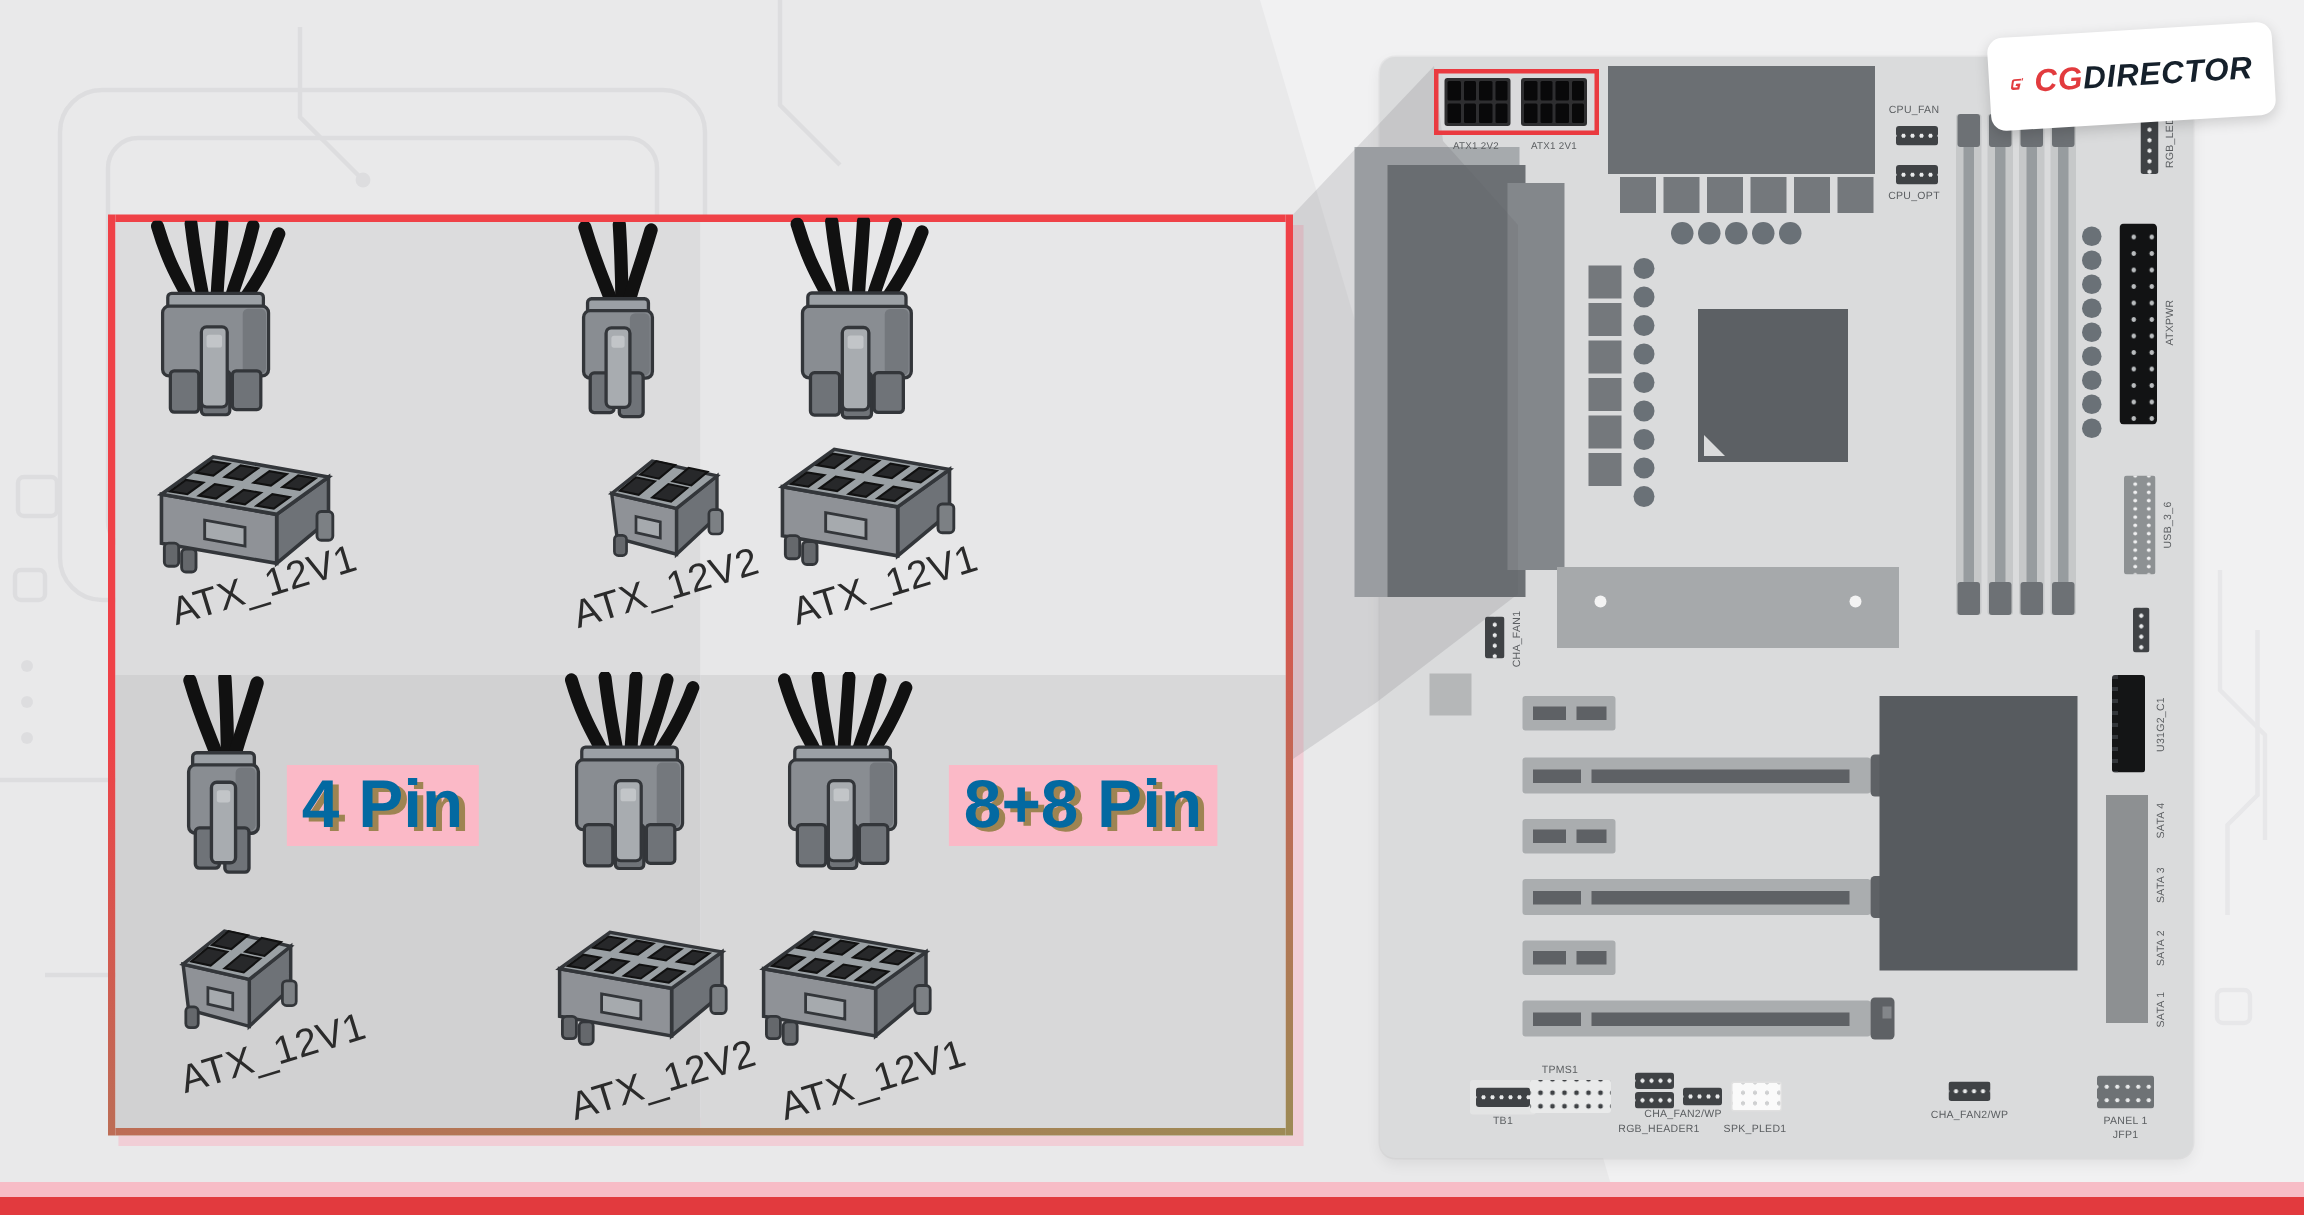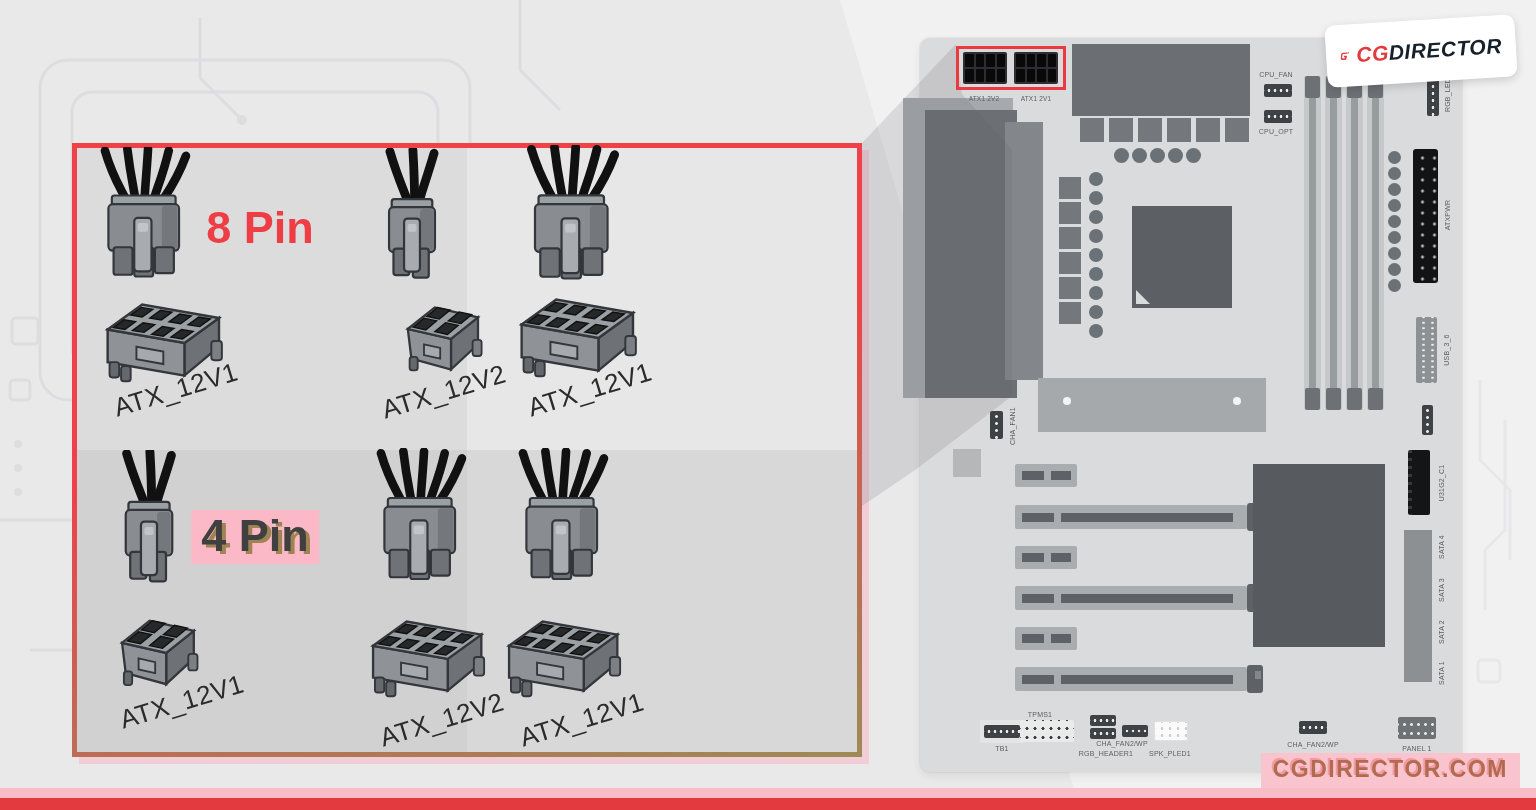--- a/index.html
+++ b/index.html
@@ -6,21 +6,21 @@
   .stage{position:relative;width:1536px;height:810px;overflow:hidden;background:#e9e9ea;
          font-family:"Liberation Sans",sans-serif;}
   .a{position:absolute;}
   .hc{transform:translate(-50%,-50%);white-space:nowrap;}
   .vc{transform:translate(-50%,-50%) rotate(-90deg);white-space:nowrap;}
   .rot{transform:translate(-50%,-50%) rotate(-17deg);white-space:nowrap;}
 
   
   .title{font-size:54px;font-weight:bold;letter-spacing:1px;color:#f2434a;}
   .pin{font-size:45px;font-weight:bold;color:#ee3d44;}
-  .pin.dim{color:#404040;text-shadow:4px 3px 0 #9e8452;}
+  .pin.dim{color:#0369a1;text-shadow:4px 3px 0 #9e8452;}
   .hl{background:#fbb9c7;padding:0 10px 2px 10px;display:inline-block;}
   .sock-label{font-size:26px;color:#2b2b2b;letter-spacing:.5px;}
 
   
   .panel{border:5px solid;border-image:linear-gradient(165deg,#ef4147 0%,#ef4147 42%,#c06a55 72%,#9d8a55 100%) 1;
          box-shadow:7px 7px 0 rgba(246,188,200,.6), inset -7px -7px 0 rgba(246,188,200,.45);}
   .q{position:absolute;}
 
   
   .board{background:#dadbdc;border-radius:10px;box-shadow:0 0 0 1px rgba(0,0,0,.04),0 4px 10px rgba(0,0,0,.07);}
@@ -190,21 +190,20 @@
   <div class="a panel" style="left:72px;top:143px;width:780px;height:604px;">
     <div class="q" style="left:0;top:0;width:390px;height:302px;background:#dcdcdd;"></div>
     <div class="q" style="left:390px;top:0;width:390px;height:302px;background:#e7e7e8;"></div>
     <div class="q" style="left:0;top:302px;width:390px;height:302px;background:#d1d1d2;"></div>
     <div class="q" style="left:390px;top:302px;width:390px;height:302px;background:#d8d8d9;"></div>
   </div>
 
   <svg class="a" style="left:86px;top:147px" width="112" height="147">
       <use href="#plug8"></use>
     </svg>
-  <div class="a pin hc" style="left:260px;top:228px;">8 Pin</div>
   <svg class="a" style="left:94px;top:293px" width="130" height="96">
       <use href="#socket8"></use>
     </svg>
   <div class="a sock-label rot" style="left:176px;top:390px;">ATX_12V1</div>
 
   <svg class="a" style="left:372px;top:148px" width="80" height="150">
       <use href="#plug4"></use>
     </svg>
   <svg class="a" style="left:512px;top:145px" width="115" height="152">
       <use href="#plug8"></use>
@@ -226,20 +225,21 @@
       <use href="#socket4"></use>
     </svg>
   <div class="a sock-label rot" style="left:182px;top:702px;">ATX_12V1</div>
 
   <svg class="a" style="left:362px;top:448px" width="112" height="150">
       <use href="#plug8"></use>
     </svg>
   <svg class="a" style="left:504px;top:448px" width="112" height="150">
       <use href="#plug8"></use>
     </svg>
+  <div class="a pin dim hc" style="left:722px;top:537px;"><span class="hl">8+8 Pin</span></div>
   <svg class="a" style="left:360px;top:610px" width="126" height="94">
       <use href="#socket8"></use>
     </svg>
   <div class="a sock-label rot" style="left:442px;top:720px;">ATX_12V2</div>
   <svg class="a" style="left:496px;top:610px" width="126" height="94">
       <use href="#socket8"></use>
     </svg>
   <div class="a sock-label rot" style="left:582px;top:720px;">ATX_12V1</div>
 
   <div class="a board" style="left:920px;top:38px;width:542px;height:734px;"></div>
@@ -391,17 +391,16 @@
   <div class="a mlabel hc" style="left:1036px;top:98px;font-size:6.5px;">ATX1 2V1</div>
 
   <div class="logo" style="left:1326px;top:20px;width:162px;height:62px;transform:rotate(-3.5deg);">
     <svg width="40" height="37" viewBox="0 0 48 44">
       <path fill="#e23b3e" d="M40 4 L16 4 C10 4 7 7 6 12 L2 32 C1 38 4 41 10 41 L30 41 L36 20 L21 20 L18 28 L25 28 L24 33 L12 33 C10 33 9 32 9.5 30 L13 13 C13.4 11 15 10 17 10 L38 10 Z"></path>
       <path fill="#e23b3e" d="M42 2 l5 0 l-4 9 l-3 0 z"></path>
     </svg>
     <div class="logo-text"><span class="red">CG</span><span>DIRECTOR</span></div>
   </div>
 
-  <div class="a foot" style="right:16px;top:753px;">CGDIRECTOR.COM</div>
   <div class="a pinkbar" style="left:0;top:788px;width:1536px;height:10px;"></div>
   <div class="a redbar" style="left:0;top:798px;width:1536px;height:12px;"></div>
 
 </div>
 
 </body></html>

